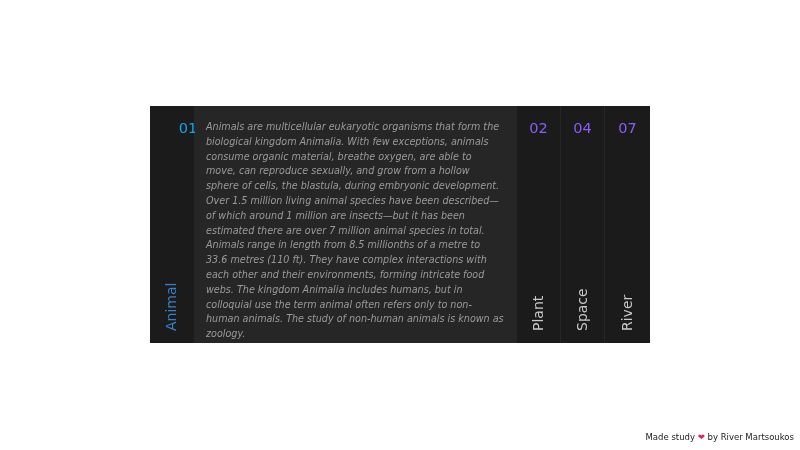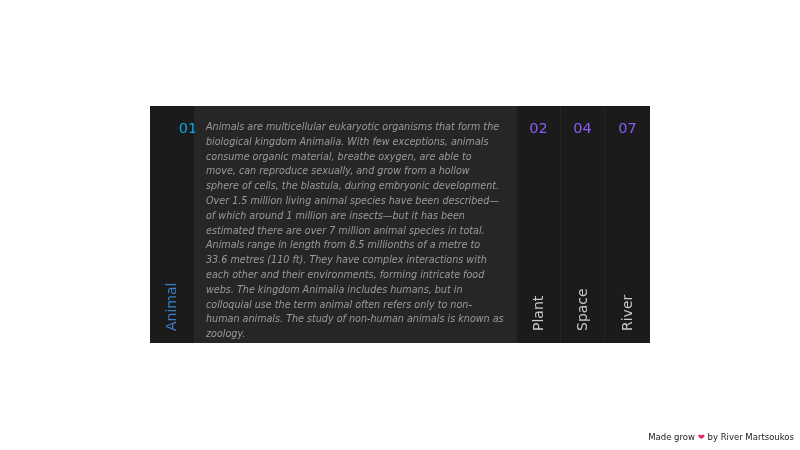--- a/index.html
+++ b/index.html
@@ -43,16 +43,16 @@
     <div class="num">04</div>
     <div class="vlabel">Space</div>
   </div>
   <div class="panel tab" style="border-right:none;width:45px;">
     <div class="num">07</div>
     <div class="vlabel">River</div>
   </div>
 </div>
 
 <div class="footer">
-  <span>Made grow</span>
+  <span>Made study</span>
   <span class="heart">❤</span>
   <span>by River Martsoukos</span>
 </div>
 
 </body></html>

